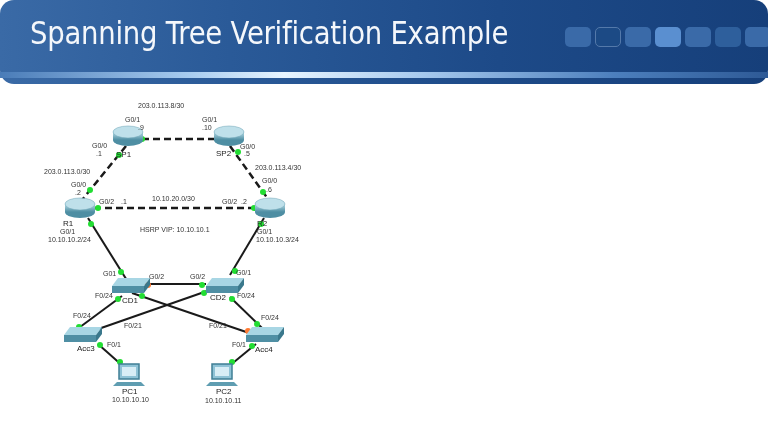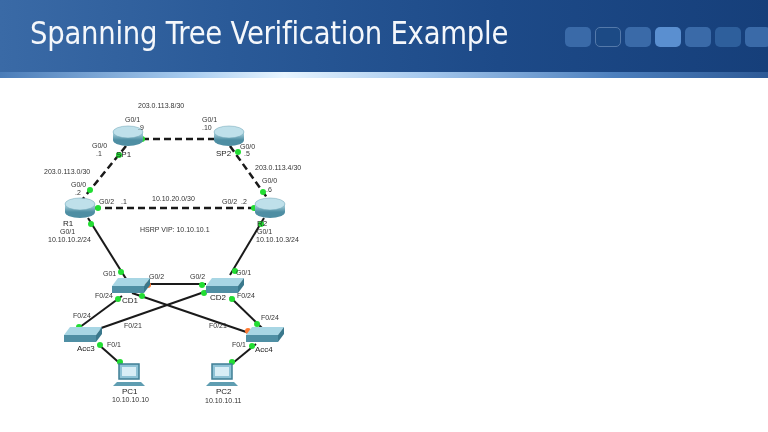--- a/index.html
+++ b/index.html
@@ -1,18 +1,18 @@
 <!DOCTYPE html>
 <html><head>
 <meta charset="utf-8">
 <style>
   html,body{margin:0;padding:0;}
   body{width:768px;height:432px;overflow:hidden;background:#ffffff;font-family:"Liberation Sans",sans-serif;position:relative;}
-  .header{position:absolute;left:0;top:0;width:768px;height:72px;
-    background:linear-gradient(90deg,#3a6aa6 0%,#2a5a98 30%,#1d4a88 65%,#163f7a 100%);}
+  .header{position:absolute;left:0;top:0;width:768px;height:84px;
+    background:linear-gradient(90deg,#3a6aa6 0%,#2a5a98 30%,#1d4a88 65%,#163f7a 100%);border-radius:14px;}
   .header .title{position:absolute;left:30px;top:14px;font-size:32px;color:#f4f7fb;letter-spacing:-0.3px;font-family:"DejaVu Sans",sans-serif;font-weight:normal;transform:scaleX(0.86);transform-origin:left center;white-space:nowrap;}
   .squares{position:absolute;left:565px;top:27px;display:flex;gap:4px;}
   .sq{width:26px;height:20px;border-radius:5px;background:#2e5f9c;}
   .sq.outline{background:#1c4a85;border:1px solid #5479aa;width:24px;height:18px;}
   .sq.active{background:#5a8fd0;}
   .sq.mid{background:#3a6aa8;}
   .divider{position:absolute;left:0;top:72px;width:768px;height:6px;
     background:linear-gradient(90deg,#4a7cb8 0%,#a9cdf0 25%,#e8f5ff 37%,#a6c9ee 55%,#4c7fbd 80%,#2e5a96 100%);}
   .diagram{position:absolute;left:0;top:0;width:768px;height:432px;}
   .lbl{font-family:"Liberation Sans",sans-serif;font-size:7px;fill:#333;}

